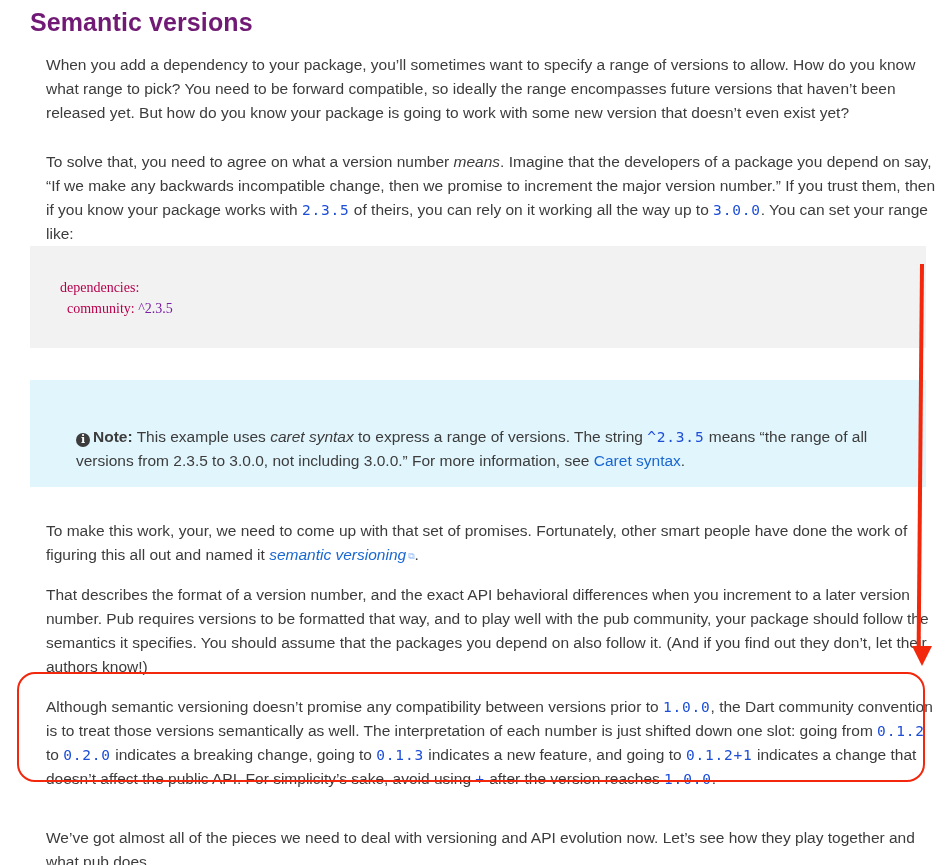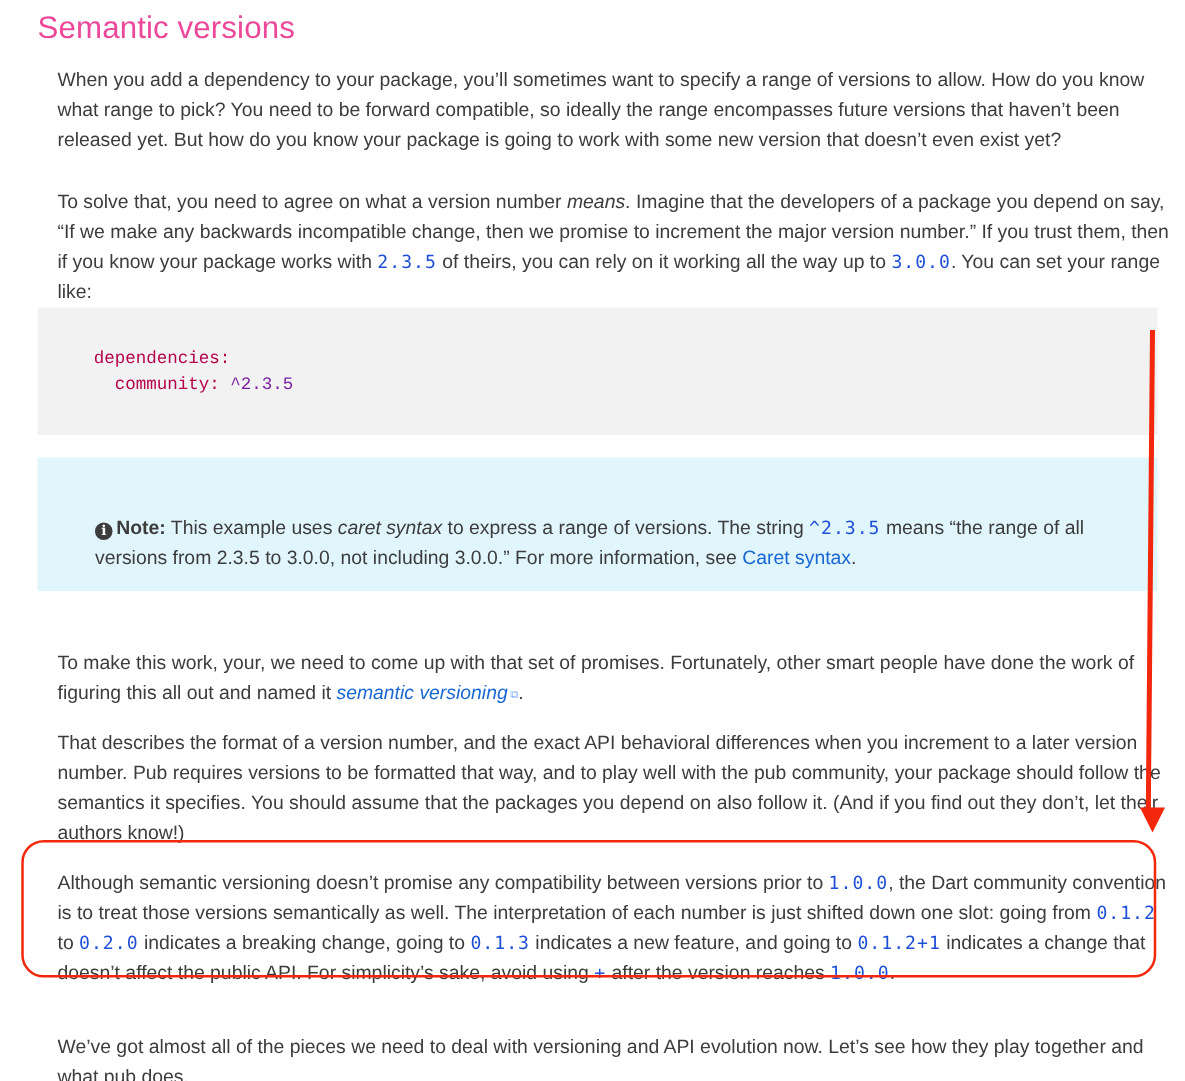--- a/index.html
+++ b/index.html
@@ -5,41 +5,41 @@
   html, body { margin: 0; padding: 0; background: #ffffff; }
   body {
     width: 948px; height: 865px; overflow: hidden; position: relative;
     font-family: "Liberation Sans", sans-serif;
     color: #3c3c3c;
     font-size: 15.5px;
   }
   .content { position: absolute; left: 30px; top: 0; width: 900px; }
   h2 {
     font-family: "Liberation Sans", sans-serif;
-    font-weight: 400; font-size: 25px; color: #ec4899;
+    font-weight: 700; font-size: 25px; color: #701a75;
     margin: 0; position: absolute; left: 0; top: 8px; letter-spacing: 0.1px;
   }
   p { margin: 16px; line-height: 24px; position: absolute; left: 0; width: 895px; }
   .code-inline {
     font-family: "DejaVu Sans Mono", monospace; color: #1d4ed8;
     font-size: 14.5px; letter-spacing: 0.8px;
   }
   em { font-style: italic; }
   a { color: #1967d2; text-decoration: none; }
   .ext-icon { font-size: 9px; color: #8ab4f8; margin-left: 2px; vertical-align: 1px; }
   .codeblock {
     position: absolute; left: 0; top: 246px; width: 896px; height: 102px;
     background: #f2f2f2;
     font-family: "Liberation Mono", monospace; font-size: 14px; line-height: 21px;
   }
-  .codeblock .line { position: absolute; left: 45px; white-space: pre; }
+  .codeblock .line { position: absolute; left: 30px; white-space: pre; font-family: Liberation Serif, serif; }
   .yaml-key { color: #b5004c; }
   .yaml-val { color: #7a1fa2; }
   .note {
-    position: absolute; left: 0; top: 366px; width: 896px; height: 107px;
+    position: absolute; left: 0; top: 380px; width: 896px; height: 107px;
     background: #e1f5fc;
   }
   .note p { left: 30px; width: 850px; top: 29px; }
   .note strong { font-weight: 700; }
   .info-icon {
     display: inline-block; width: 14px; height: 14px; border-radius: 50%;
     background: #3c3c3c; color: #fff; font-size: 11px; line-height: 14px;
     text-align: center; font-weight: 700; font-family: "DejaVu Serif", serif;
     vertical-align: -1px; margin-right: 3px;
   }

